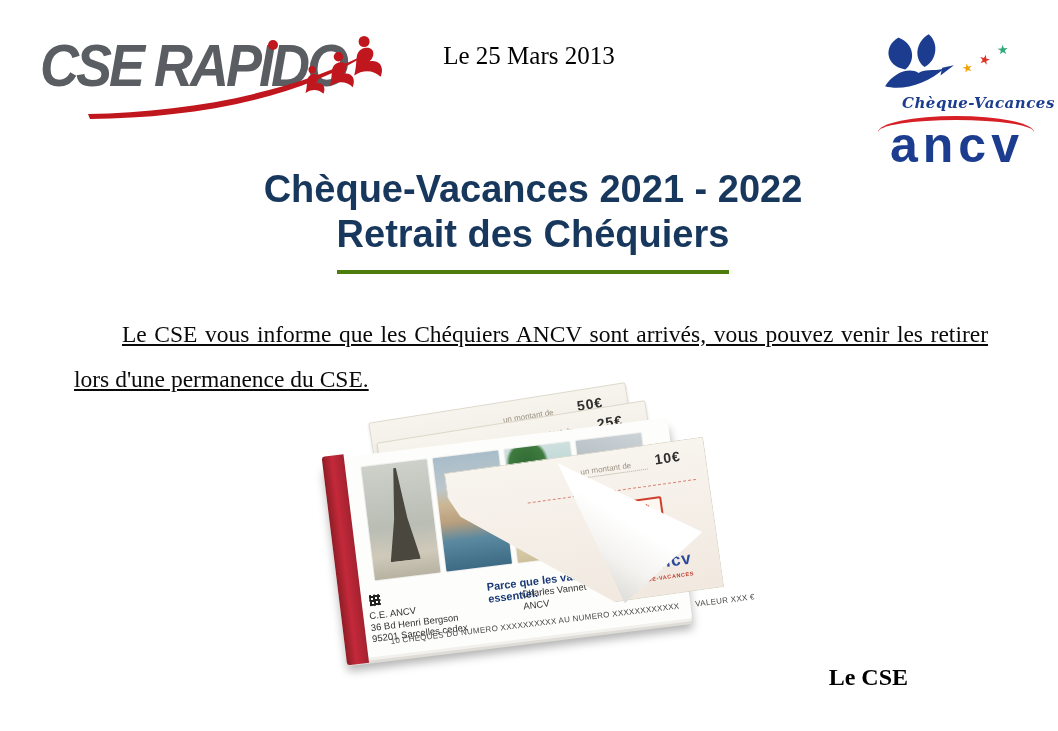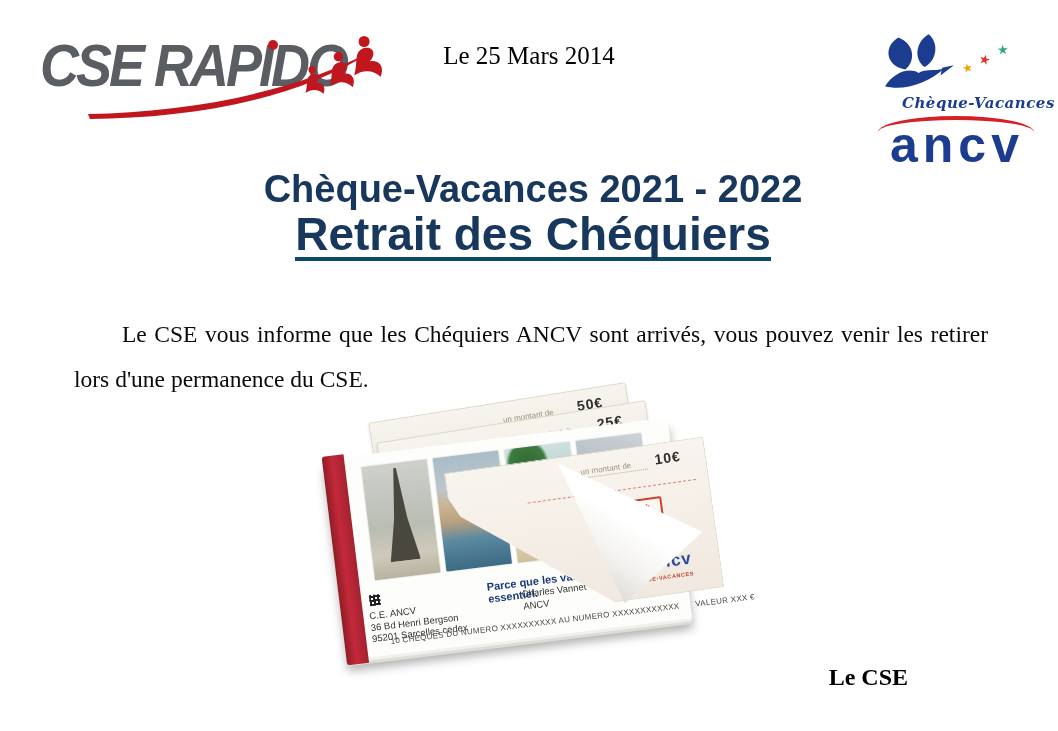--- a/index.html
+++ b/index.html
@@ -36,28 +36,28 @@
     border-top:4px solid #d71f26; border-radius:50%; }
   .ancv-logo .wordmark {
     position:absolute; left:0; top:98px; width:162px; text-align:center;
     font:700 50px "Liberation Sans", sans-serif; color:#1c3d8f; letter-spacing:5px; line-height:1;
   }
 
   
   .doc-title { position:absolute; left:4px; top:166px; width:100%; text-align:center;
     font-family:Liberation Sans, sans-serif; color:#17375d; }
   .doc-title .t1 { font-size:38px; font-weight:700; line-height:46px; }
-  .doc-title .t2 { display:inline-block; font-size:46px; font-weight:700; line-height:44px;
-    border-bottom:4px solid #0c4a6e; padding-bottom:1px; }
+  .doc-title .t2 { display:inline-block; font-size:38px; font-weight:700; line-height:44px;
+    border-bottom:4px solid #4d7c0f; padding-bottom:14px; }
 
   
   .doc-body {
     position:absolute; left:74px; top:312px; width:914px;
     font:400 23.5px/45px "Liberation Serif", serif; color:#0a0a0a;
-    text-align:justify; text-indent:48px;
+    text-align:justify; text-indent:48px;text-decoration:underline;
   }
 
   
   .booklet { position:absolute; left:333px; top:388px; width:386px; height:280px; }
 
   .strip { position:absolute; background:linear-gradient(180deg,#f7f4ee,#ece8dc);
     border:1px solid #ddd8ca; border-radius:2px; box-shadow:0 2px 3px rgba(0,0,0,.15); }
   .strip .label-row { display:flex; justify-content:flex-end; align-items:baseline; gap:8px; padding:7px 24px 0 0; }
   .lbl-montant { font:400 8px "Liberation Sans", sans-serif; color:#9a9283;
     border-bottom:1px dotted #b5ad9c; padding:0 16px 1px 0; }
@@ -140,21 +140,21 @@
           <path d="M2,36 C6,22 1,15 11,11 C20,9 22,17 16,23 C24,21 30,27 26,37 C20,31 10,30 2,36 Z"></path>
         </g>
         <g transform="translate(316,20) scale(1.1)">
           <circle cx="11" cy="5" r="5"></circle>
           <path d="M2,36 C6,22 1,15 11,11 C20,9 22,17 16,23 C24,21 30,27 26,37 C20,31 10,30 2,36 Z"></path>
         </g>
       </g>
     </svg>
   </div>
 
-  <div class="doc-date">Le 25 Mars 2014</div>
+  <div class="doc-date">Le 25 Mars 2013</div>
 
   <div class="ancv-logo">
     <svg class="bird" width="84" height="66" viewBox="0 0 100 78">
       <g fill="#1c3d8f">
         <path d="M22,4 C4,14 6,38 30,42 C42,33 42,12 22,4 Z"></path>
         <path d="M58,0 C42,9 40,30 53,39 C67,32 71,11 58,0 Z"></path>
         <path d="M6,62 C28,68 58,58 76,41 C63,44 52,41 46,46 C34,39 16,46 6,62 Z"></path>
         <path d="M74,40 L88,37 L72,49 Z"></path>
       </g>
     </svg>

